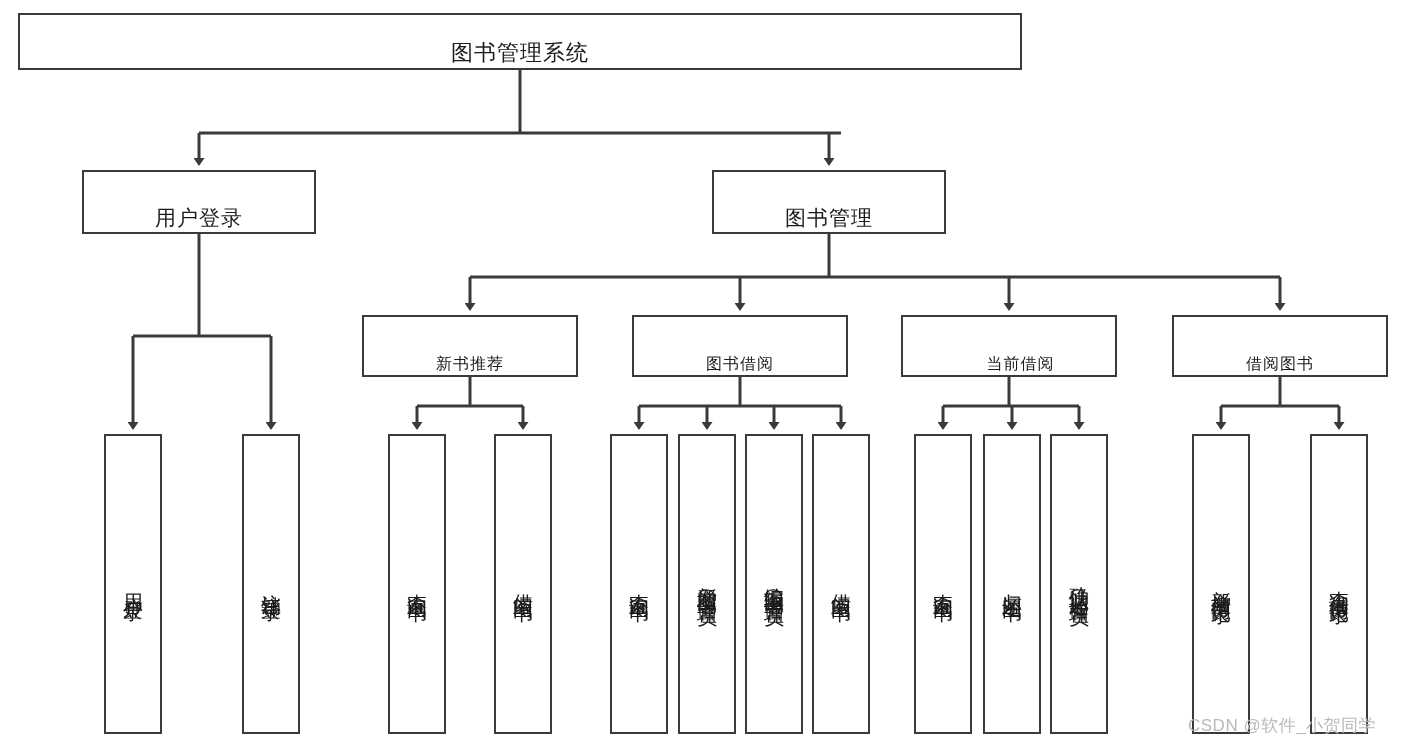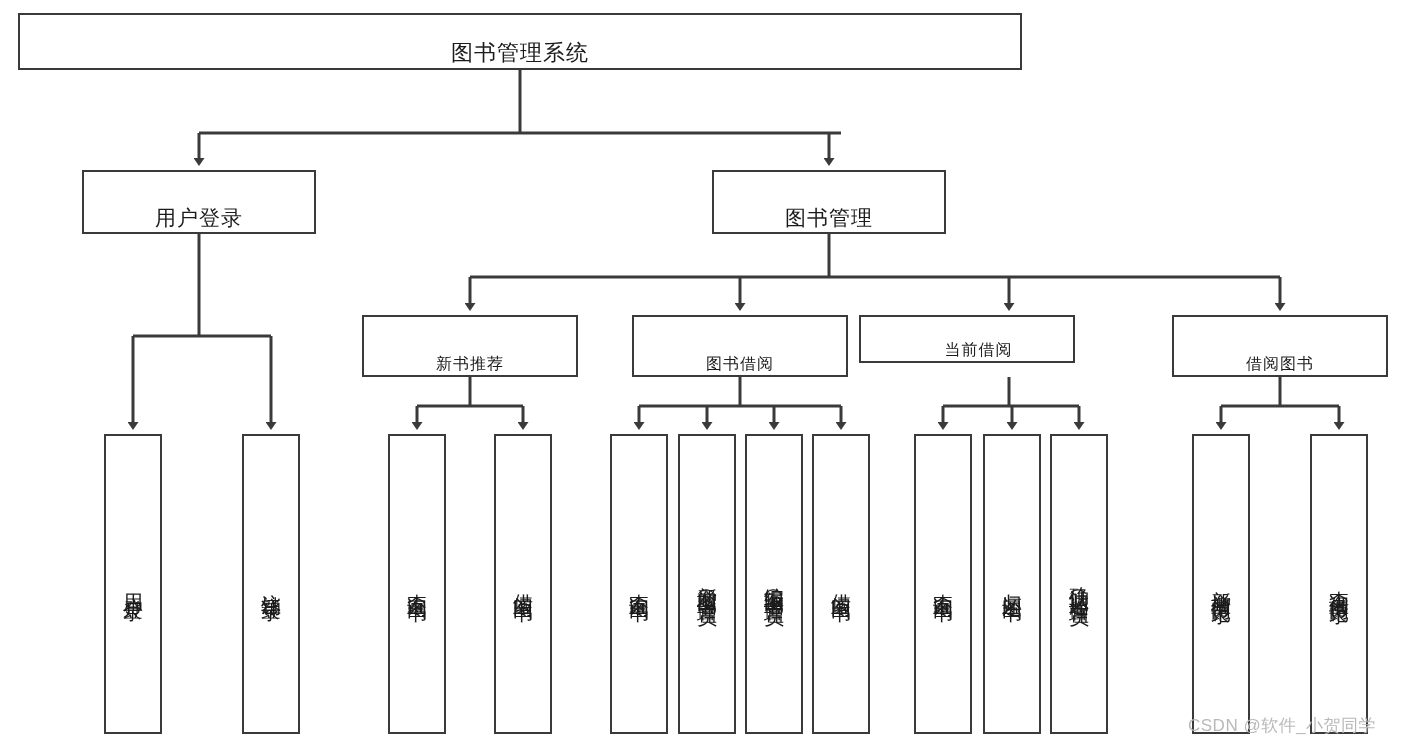--- a/index.html
+++ b/index.html
@@ -137,21 +137,21 @@
   <div class="node level2" style="left:712px; top:170px; width:234px; height:64px;">
     <span class="hlabel">图书管理</span>
   </div>
 
   <div class="node level3" style="left:362px; top:315px; width:216px; height:62px;">
     <span class="hlabel">新书推荐</span>
   </div>
   <div class="node level3" style="left:632px; top:315px; width:216px; height:62px;">
     <span class="hlabel">图书借阅</span>
   </div>
-  <div class="node level3" style="left:859px; top:315px; width:216px; height:48px;padding-left:23px;">
+  <div class="node level3" style="left:901px; top:315px; width:216px; height:62px;padding-left:23px;">
     <span class="hlabel">当前借阅</span>
   </div>
   <div class="node level3" style="left:1172px; top:315px; width:216px; height:62px;">
     <span class="hlabel">借阅图书</span>
   </div>
 
   <div class="node leaf" style="left:104px; top:434px; width:58px; height:300px;">
     <span class="vlabel">用户登录</span>
   </div>
   <div class="node leaf" style="left:242px; top:434px; width:58px; height:300px;">

